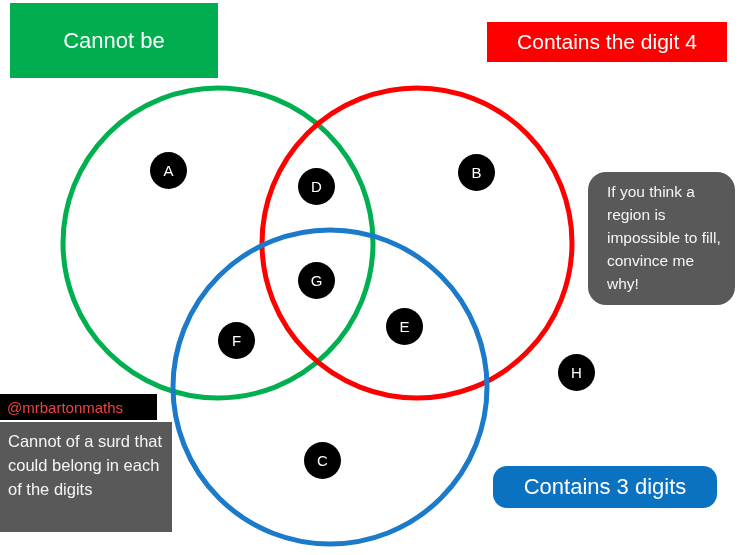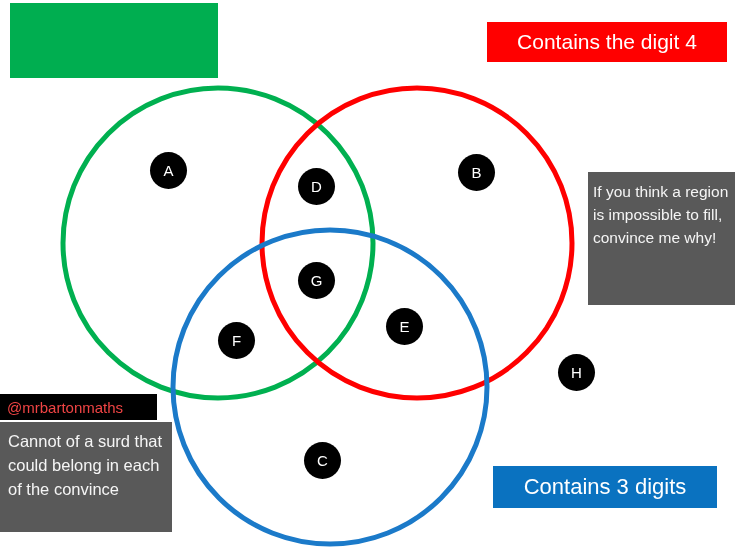--- a/index.html
+++ b/index.html
@@ -39,32 +39,33 @@
   .box-red {
     left: 467px; top: 22px; width: 240px; height: 40px;
     background: #FF0000;
     font-size: 21px;
     margin-left: 20px;
   }
   .box-blue {
     left: 493px; top: 466px; width: 224px; height: 42px;
     background: #0A72C0;
     font-size: 22px;
+    border-radius: 14px;
   }
   .hint-box {
     position: absolute;
     background: #595959;
     color: #F5F5F5;
     box-sizing: border-box;
     text-align: left;
   }
   .hint-right {
     left: 588px; top: 172px; width: 147px; height: 133px;
-    padding: 8px 6px 6px 5px;
-    font-size: 15.5px; line-height: 23px;
+    padding: 8px 6px 6px 19px;
+    font-size: 15.5px; line-height: 23px; border-radius: 18px;
   }
   .hint-left {
     left: 0px; top: 422px; width: 172px; height: 110px;
     padding: 7px 6px 6px 8px;
     font-size: 16.5px; line-height: 24px;
   }
   .handle-badge {
     position: absolute;
     left: 0px; top: 394px; width: 157px; height: 26px;
     background: #000000;
@@ -100,20 +101,21 @@
 
 <div id="slide">
 
   <svg id="venn-svg" width="740" height="555" viewBox="0 0 740 555">
     <circle cx="218" cy="243" r="155" fill="none" stroke-width="5" stroke="#00B050"></circle>
     <circle cx="417" cy="243" r="155" fill="none" stroke-width="5" stroke="#FF0000"></circle>
     <circle cx="330" cy="387" r="157" fill="none" stroke-width="5" stroke="#1B7AC9"></circle>
   </svg>
 
   <div class="label-box box-green">
+    <span class="line">Cannot be</span>
   </div>
 
   <div class="label-box box-red">
     <span class="line">Contains the digit 4</span>
   </div>
 
   <div class="label-box box-blue">
     <span class="line">Contains 3 digits</span>
   </div>
 
@@ -126,21 +128,21 @@
   </div>
 
   <div class="handle-badge">
     <span>@mrbartonmaths</span>
   </div>
 
   <div class="hint-box hint-left">
     <span class="line">Cannot of a surd</span>
     <span class="line">that could belong</span>
     <span class="line">in each of the</span>
-    <span class="line">convince</span>
+    <span class="line">digits</span>
   </div>
 
   <div class="region-badge badge-a">
     <span>A</span>
   </div>
   <div class="region-badge badge-b">
     <span>B</span>
   </div>
   <div class="region-badge badge-c">
     <span>C</span>

